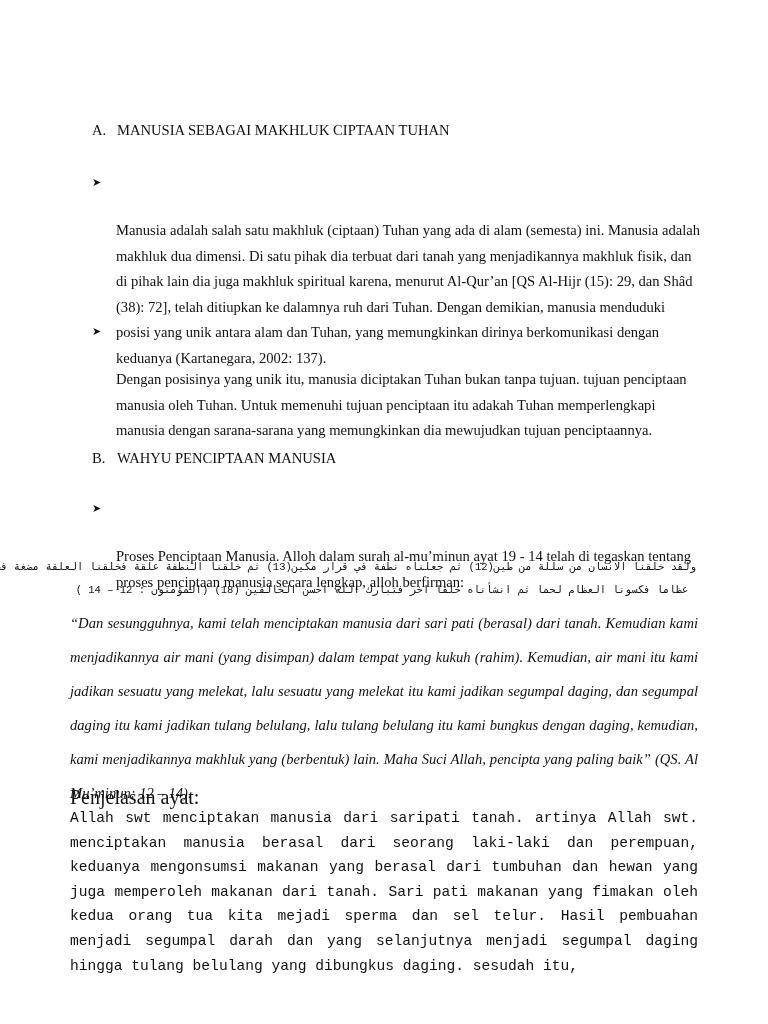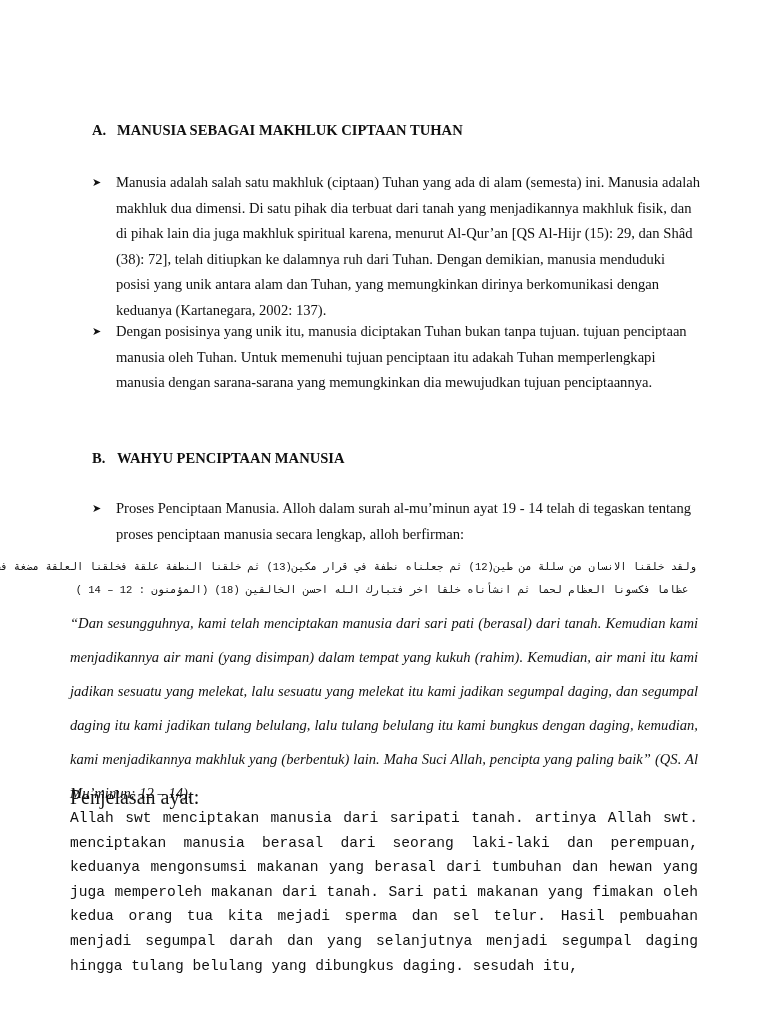--- a/index.html
+++ b/index.html
@@ -7,30 +7,30 @@
     width: 768px; height: 1024px; overflow: hidden; position: relative;
     font-family: "Liberation Serif", "DejaVu Serif", serif;
     color: #111111;
   }
   .page { position: absolute; left: 0; top: 0; width: 768px; height: 1024px; background: #fff; }
   .title {
     position: absolute; left: 104px; top: 88px; width: 600px;
     font-weight: bold; font-size: 14.6px; letter-spacing: 0px; white-space: nowrap;
   }
   .heading {
-    position: absolute; left: 92px; font-weight: bold; font-size: 14.6px; white-space: nowrap;
+    position: absolute; left: 92px; font-weight: normal; font-size: 14.6px; white-space: nowrap;
   }
   .heading .hl { display: inline-block; width: 25px; }
   .bullet {
     position: absolute; left: 92px; width: 610px; font-size: 14.6px; line-height: 25.6px;
   }
   .bullet .arrow {
     position: absolute; left: 0; top: 0; width: 16px; font-size: 11px; line-height: 25.6px;
   }
-  .bullet .btext { margin-left: 24px; display: block; }
+  .bullet .btext { margin-left: 24px; display: block; margin-top: 48px; }
   .arabic {
     position: absolute; left: 68px; width: 628px; direction: rtl; text-align: center;
     font-family: Liberation Mono, monospace; font-size: 10.5px; line-height: 20px; white-space: nowrap;
   }
   .quote {
     position: absolute; left: 70px; top: 606px; width: 628px;
     font-style: italic; font-size: 14.6px; line-height: 34px; text-align: justify;
   }
   .para-label {
     position: absolute; left: 70px; top: 786px; font-size: 20px;

